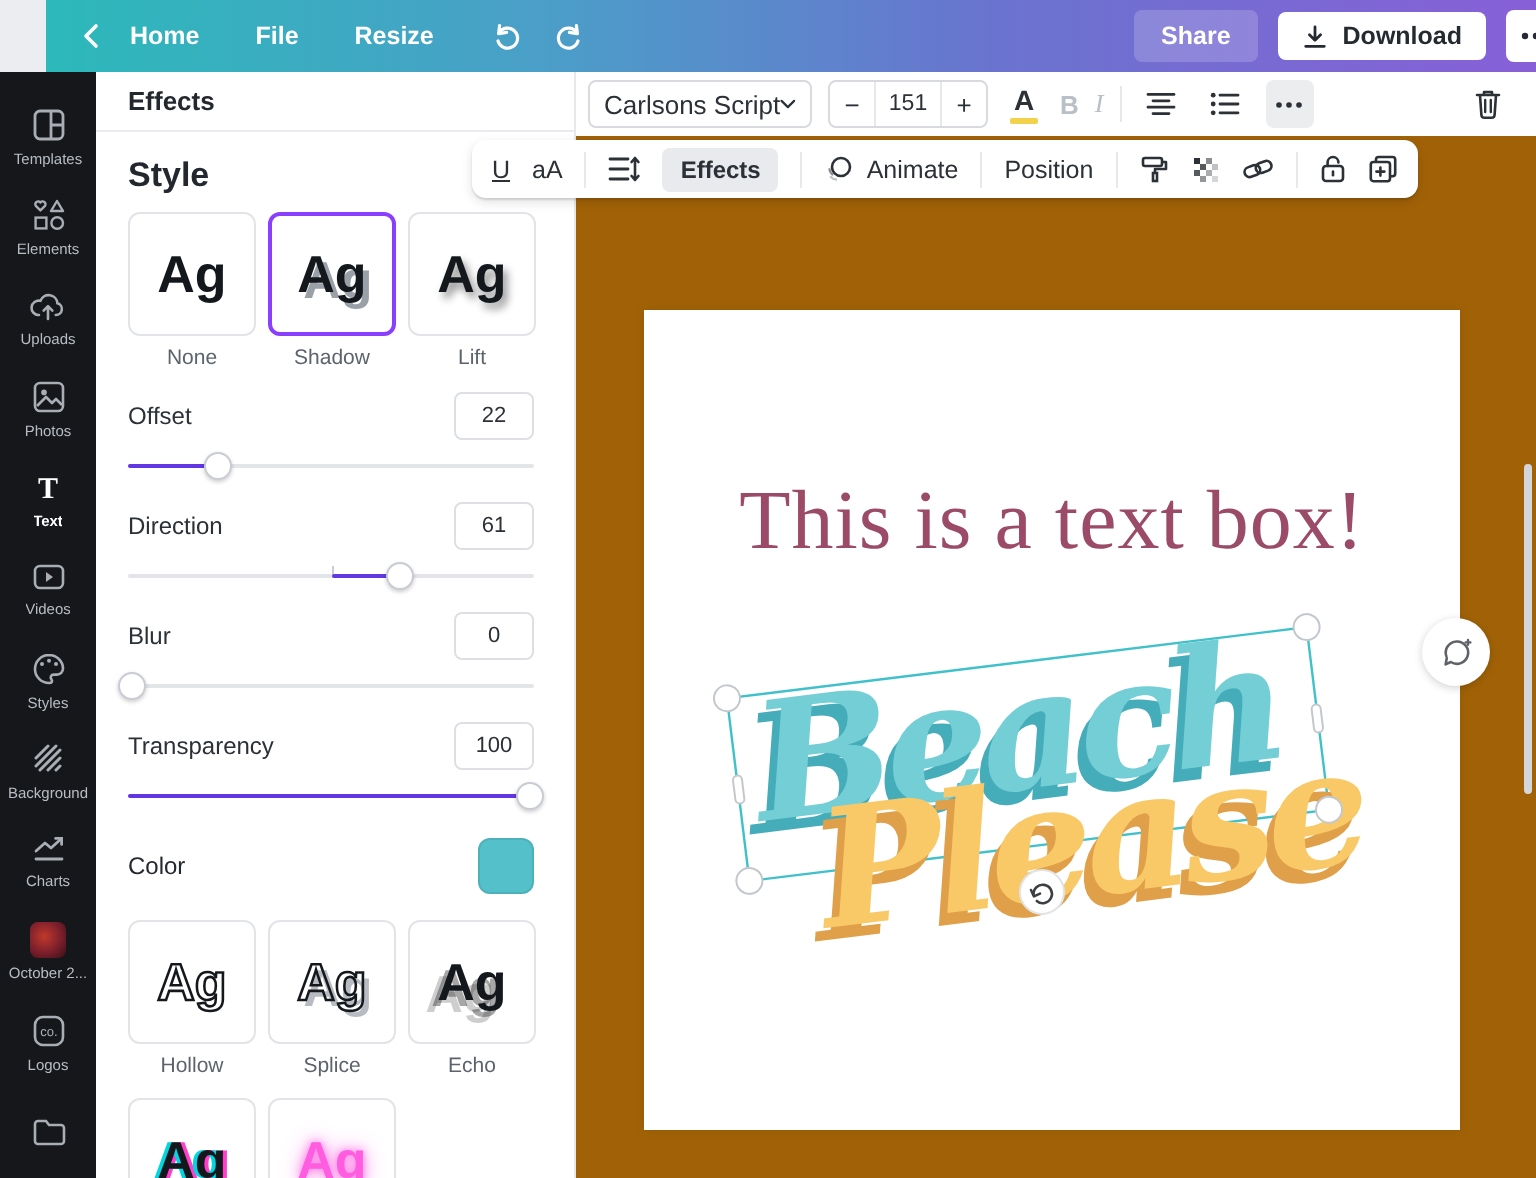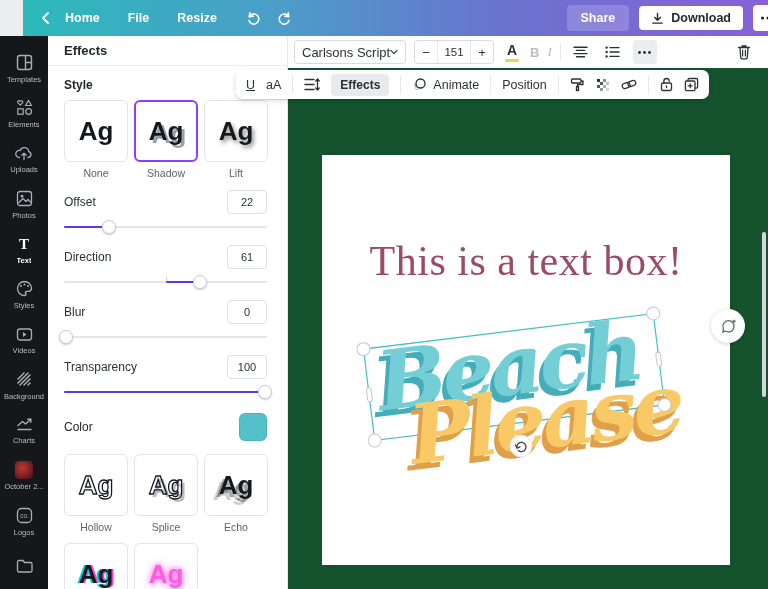--- a/index.html
+++ b/index.html
@@ -31,21 +31,21 @@
   .side-item.active .lbl { color:#fff; font-weight:700; }
   .thumb { width:18px; height:18px; border-radius:4px;
     background:radial-gradient(circle at 40% 40%, #c0392b 0%, #7a1f2b 55%, #3a1015 100%); }
 
   
   .panel { position:absolute; left:48px; top:36px; width:240px; height:553px; background:#fff;
     border-right:1px solid #e6e8ea; overflow:hidden; }
   .panel-header { height:30px; display:flex; align-items:center; padding-left:16px;
     border-bottom:1px solid #e9ebee; font-size:13px; font-weight:700; color:#23282e; }
   .panel-body { padding:12px 20px 0 16px; }
-  .sec-label { font-size:12px; font-weight:700; color:#23282e; }
+  .sec-label { font-size:17px; font-weight:700; color:#23282e; }
   .cards { display:flex; gap:6px; margin-top:8px; }
   .card { width:64px; cursor:pointer; }
   .card-box { width:64px; height:62px; border:1px solid #e2e4e8; border-radius:6px; background:#fff;
     display:flex; align-items:center; justify-content:center; }
   .card.sel .card-box { border:2px solid #8a3ffc; }
   .card-lbl { text-align:center; font-size:10.5px; color:#5c636d; margin-top:5px; }
   .ag { font-size:26px; font-weight:700; color:#14181d; font-family:"Liberation Sans",sans-serif; }
   .ag-shadow { text-shadow:3px 3px 0 #9aa0a8; }
   .ag-lift { text-shadow:2px 3px 4px rgba(0,0,0,0.45); }
   .ag-hollow { color:transparent; -webkit-text-stroke:1.3px #14181d; }
@@ -94,21 +94,21 @@
   .row2 { position:absolute; left:236px; top:70px; height:29px; background:#fff; border-radius:7px;
     box-shadow:0 1px 1px rgba(0,0,0,0.12), 0 2px 6px rgba(0,0,0,0.12);
     display:flex; align-items:center; padding:0 10px; gap:11px; z-index:30; }
   .r2-txt { font-size:12.5px; color:#2b3137; cursor:pointer; display:flex; align-items:center; gap:6px; }
   .r2-u { text-decoration:underline; font-weight:400; }
   .effects-chip { background:#e8eaed; border-radius:4px; padding:4px 9px; font-size:12px; font-weight:700;
     color:#2b3137; cursor:pointer; }
   .r2-ico { display:flex; align-items:center; justify-content:center; cursor:pointer; }
 
   
-  .workspace { position:absolute; left:288px; top:68px; width:480px; height:521px; background:#14532d; }
+  .workspace { position:absolute; left:288px; top:68px; width:480px; height:521px; background:#a16207; }
   .page { position:absolute; left:34px; top:87px; width:408px; height:410px; background:#fff;
     box-shadow:0 0 5px rgba(0,0,0,0.08); }
   .heading { position:absolute; left:0; right:0; top:82px; text-align:center;
     font-family:"Liberation Serif","DejaVu Serif",serif; font-size:42px; letter-spacing:0.5px; cursor:pointer; }
   .script-svg { position:absolute; left:0; top:0; width:408px; height:410px; }
   .script-txt { font-family:"DejaVu Serif","Liberation Serif",serif; font-style:italic; font-weight:bold;
     letter-spacing:-4px; }
   .fab { position:absolute; left:423px; top:241px; width:34px; height:34px; border-radius:50%;
     background:#fff; box-shadow:0 1px 4px rgba(0,0,0,0.18); display:flex; align-items:center;
     justify-content:center; cursor:pointer; z-index:20; }
@@ -192,34 +192,34 @@
         </svg>
       <span class="lbl">Photos</span>
     </div>
     <div class="side-item active">
       <svg class="ic" width="18" height="18" viewBox="0 0 18 18">
           <text x="9" y="14" text-anchor="middle" font-family="Liberation Serif, serif" font-size="15" font-weight="bold" fill="currentColor">T</text>
         </svg>
       <span class="lbl">Text</span>
     </div>
     <div class="side-item">
+      <svg class="ic" width="19" height="17" viewBox="0 0 19 17">
+          <rect x="2.5" y="3" width="14" height="11" rx="2.5" fill="none" stroke="currentColor" stroke-width="1.3"></rect>
+          <path d="M8 6 L11.5 8.5 L8 11 Z" fill="currentColor"></path>
+        </svg>
+      <span class="lbl">Videos</span>
+    </div>
+    <div class="side-item">
       <svg class="ic" width="19" height="19" viewBox="0 0 19 19">
           <path d="M9.5 2.5 a7 7 0 1 0 0 14 c1.6 0 1.8-1 1.2-1.8 c-.8-1-.2-2.4 1.2-2.4 h1.6 a3 3 0 0 0 3-3 c0-3.8-3.2-6.8-7-6.8Z" fill="none" stroke="currentColor" stroke-width="1.3"></path>
           <circle cx="6" cy="7" r="1" fill="currentColor"></circle>
           <circle cx="9.5" cy="5.4" r="1" fill="currentColor"></circle>
           <circle cx="13" cy="7" r="1" fill="currentColor"></circle>
         </svg>
       <span class="lbl">Styles</span>
-    </div>
-    <div class="side-item">
-      <svg class="ic" width="19" height="17" viewBox="0 0 19 17">
-          <rect x="2.5" y="3" width="14" height="11" rx="2.5" fill="none" stroke="currentColor" stroke-width="1.3"></rect>
-          <path d="M8 6 L11.5 8.5 L8 11 Z" fill="currentColor"></path>
-        </svg>
-      <span class="lbl">Videos</span>
     </div>
     <div class="side-item">
       <svg class="ic" width="19" height="19" viewBox="0 0 19 19">
           <path d="M3 9 L9 3 M3 13 L13 3 M5 15 L15 5 M9 15 L15 9 M13 15 L15 13" stroke="currentColor" stroke-width="1.5" stroke-linecap="round"></path>
         </svg>
       <span class="lbl">Background</span>
     </div>
     <div class="side-item">
       <svg class="ic" width="19" height="17" viewBox="0 0 19 17">
           <path d="M3 9.5 L7.5 5.5 L10.5 8 L15.5 3.5" fill="none" stroke="currentColor" stroke-width="1.4" stroke-linecap="round" stroke-linejoin="round"></path>

